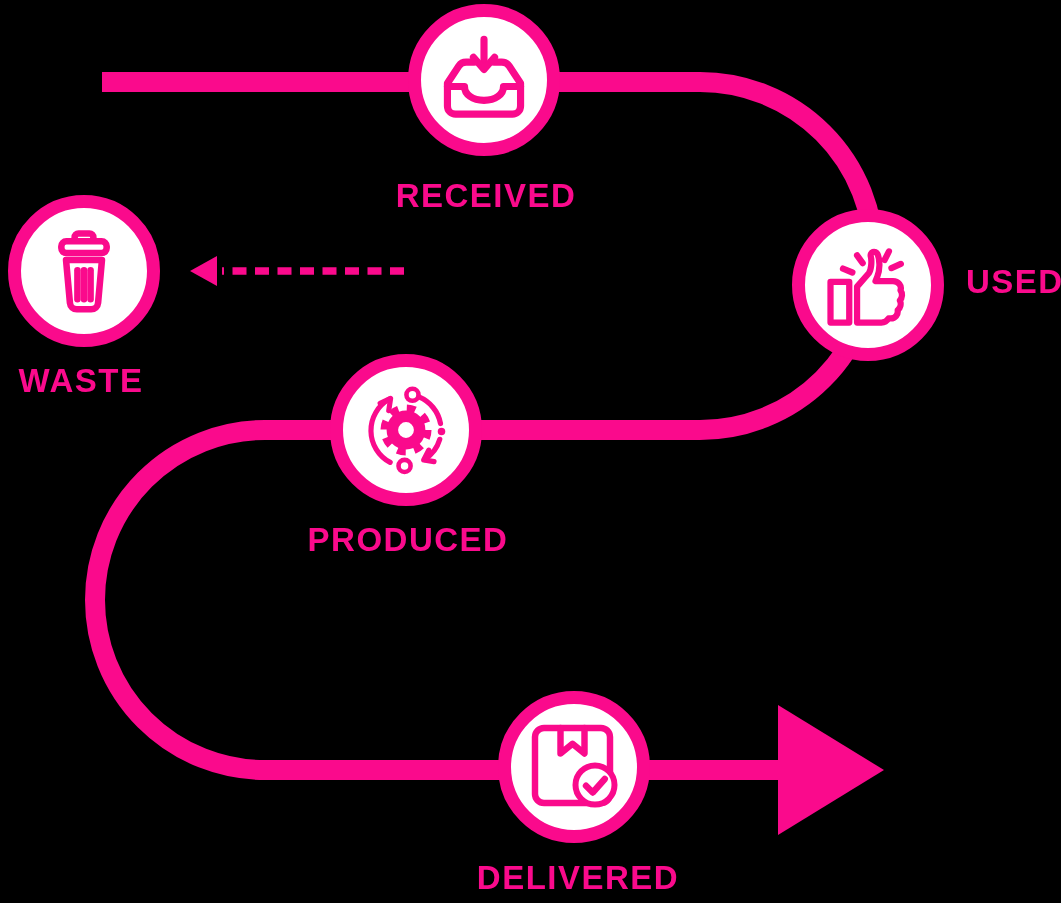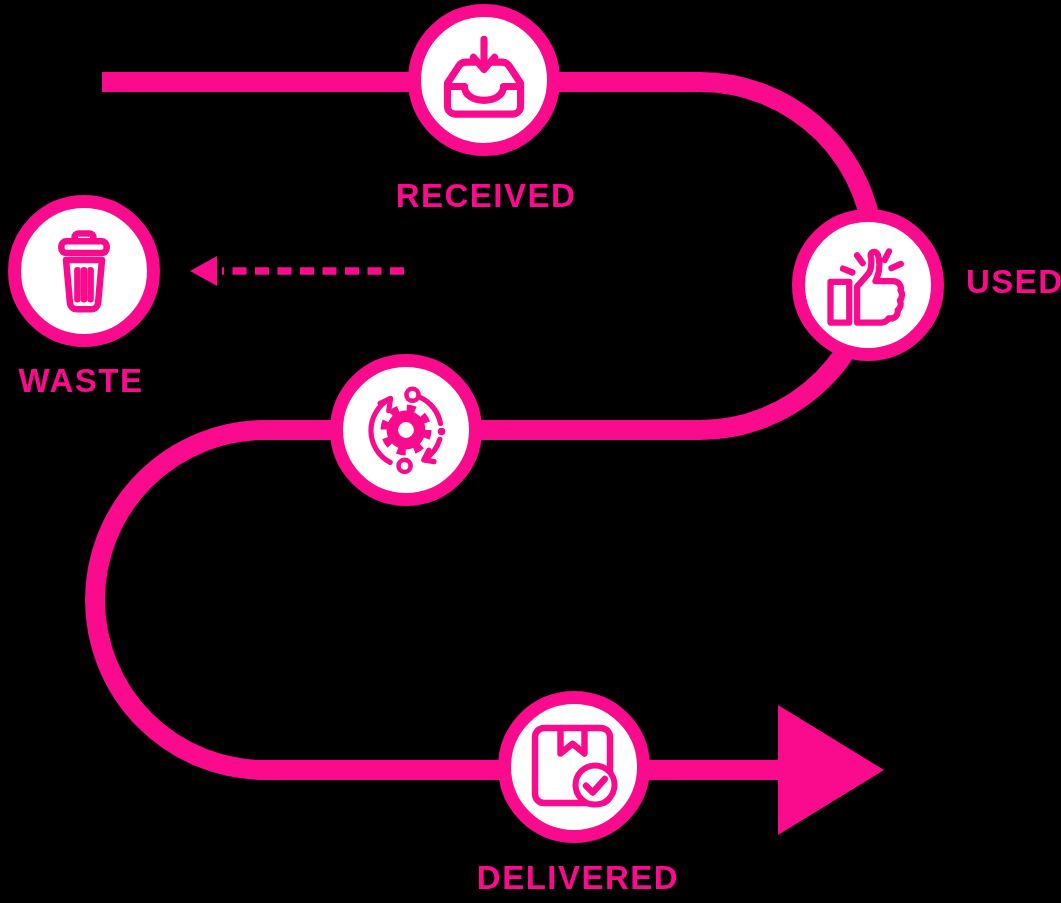--- a/index.html
+++ b/index.html
@@ -131,16 +131,17 @@
     <svg width="96" height="96" viewBox="0 0 64 64" fill="none" stroke="currentColor" stroke-width="4.3" stroke-linecap="round" stroke-linejoin="round" xmlns="http://www.w3.org/2000/svg">
       <rect x="6" y="6" width="50" height="50" rx="6"></rect>
       <path d="M23 6 V23 L31 16.5 L39 23 V6"></path>
       <circle cx="46" cy="44" r="13" fill="var(--node-fill)" stroke-width="4"></circle>
       <path d="M40 44.5 L44.5 49 L52.5 40"></path>
     </svg>
   </div>
 
   <div class="label label-received">RECEIVED</div>
   <div class="label label-used">USED</div>
+  <div class="label label-produced">PRODUCED</div>
   <div class="label label-delivered">DELIVERED</div>
   <div class="label label-waste">WASTE</div>
 
 </div>
 
 </body></html>

